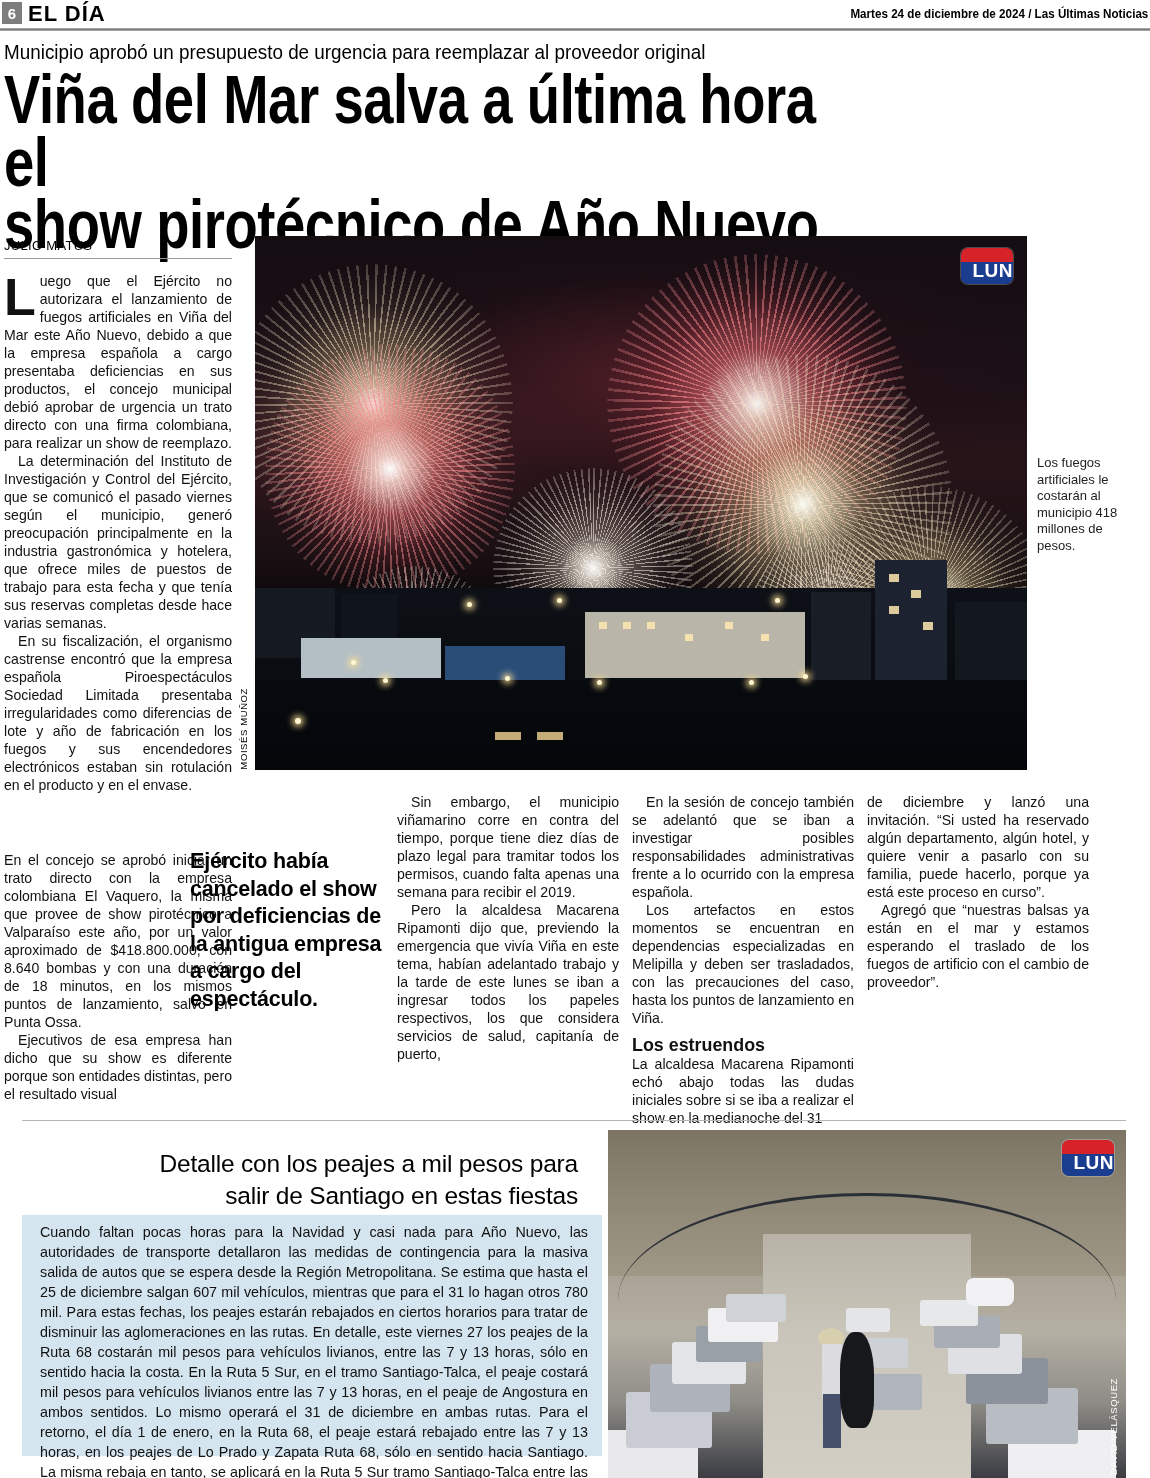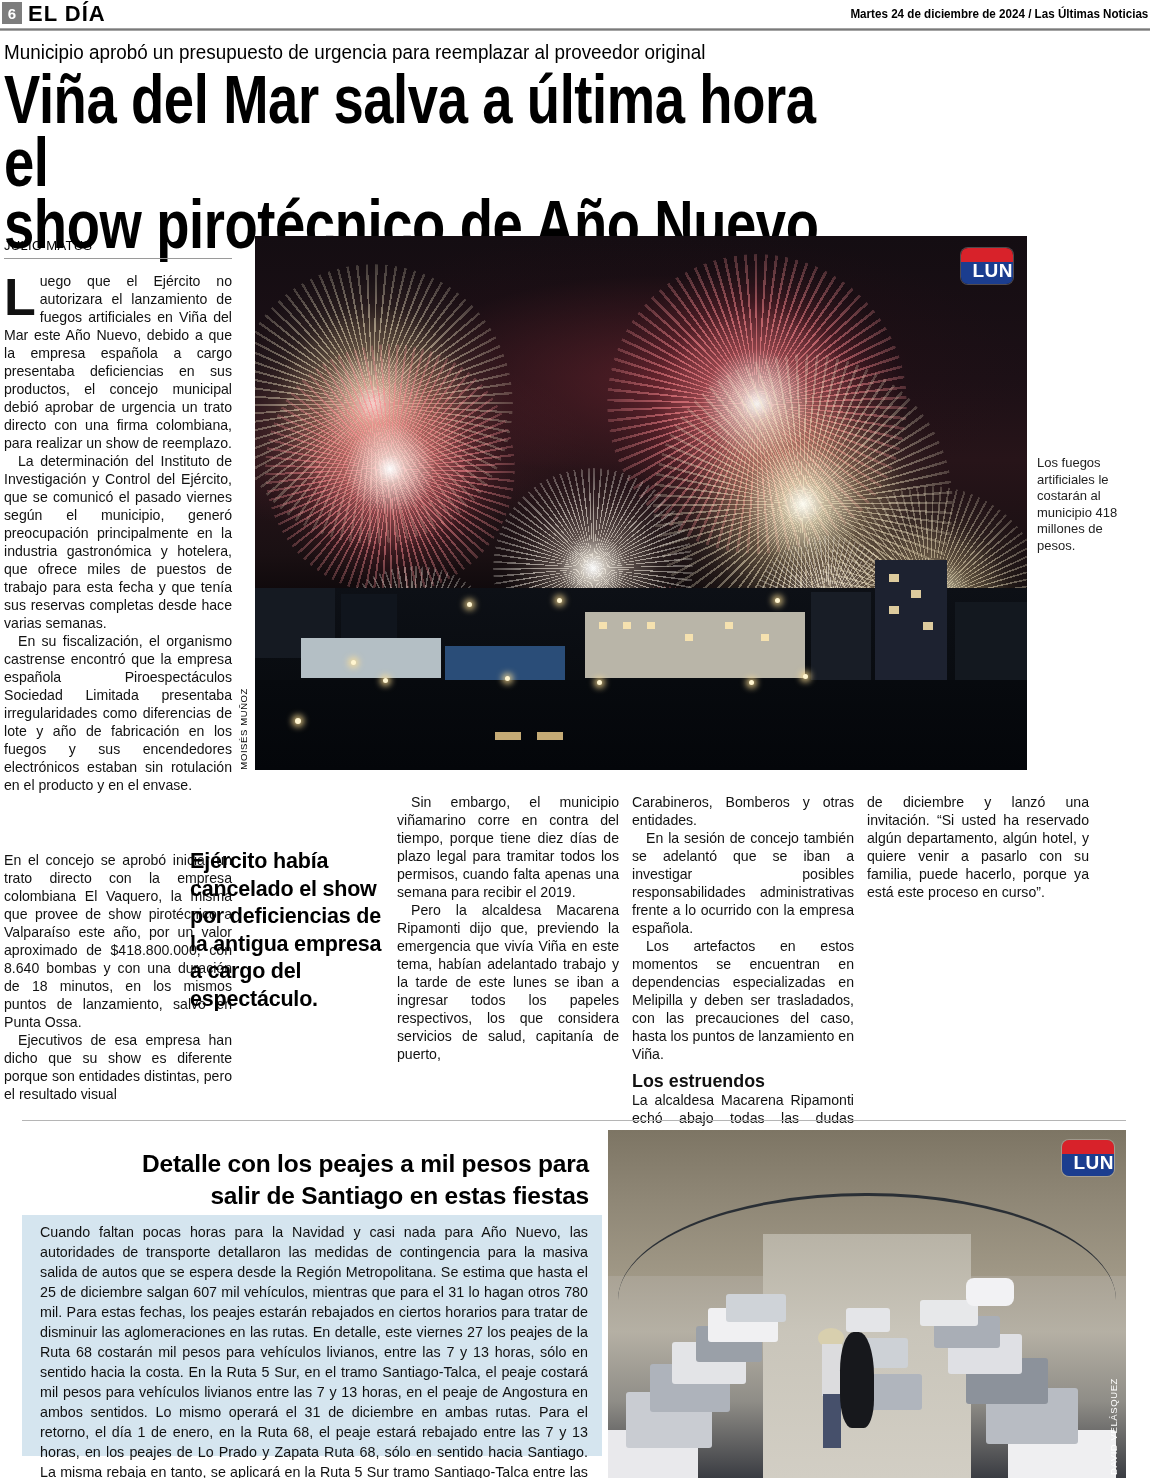--- a/index.html
+++ b/index.html
@@ -182,23 +182,23 @@
     font-family:"Liberation Sans", sans-serif;
     color:#222;
   }
 
   
   .sec-rule{
     position:absolute; left:22px; top:1120px; width:1104px; height:1px;
     background:#b5b5b5;
   }
   .bottom-headline{
-    position:absolute; left:96px; top:1148px; width:493px;
+    position:absolute; left:85px; top:1148px; width:493px;
     text-align:right;
-    font-size:24.5px; line-height:32px; font-weight:bold;
+    font-size:24.5px; line-height:32px; font-weight:normal;
     font-family:"Liberation Sans", sans-serif;
     letter-spacing:-0.2px;
     white-space:pre-line;
   }
   .bluebox{
     position:absolute; left:22px; top:1215px; width:580px; height:241px;
     background:#d5e5ef;
   }
   .bluebox-text{
     position:absolute; left:40px; top:1222px; width:548px;
@@ -320,29 +320,29 @@
 </div>
 
 <div class="pullquote">Ejército había cancelado el show por deficiencias de la antigua empresa a cargo del espectáculo.</div>
 
 <div class="col" id="col2">
   <p>Sin embargo, el municipio viñamarino corre en contra del tiempo, porque tiene diez días de plazo legal para tramitar todos los permisos, cuando falta apenas una semana para recibir el 2019.</p>
   <p>Pero la alcaldesa Macarena Ripamonti dijo que, previendo la emergencia que vivía Viña en este tema, habían adelantado trabajo y la tarde de este lunes se iban a ingresar todos los papeles respectivos, los que considera servicios de salud, capitanía de puerto,</p>
 </div>
 
 <div class="col" id="col3">
-  <p class="first">Carabineros, Bomberos y otras entidades.</p>
   <p>En la sesión de concejo también se adelantó que se iban a investigar posibles responsabilidades administrativas frente a lo ocurrido con la empresa española.</p>
   <p>Los artefactos en estos momentos se encuentran en dependencias especializadas en Melipilla y deben ser trasladados, con las precauciones del caso, hasta los puntos de lanzamiento en Viña.</p>
   <div class="subhead">Los estruendos</div>
   <p class="first">La alcaldesa Macarena Ripamonti echó abajo todas las dudas iniciales sobre si se iba a realizar el show en la medianoche del 31</p>
 </div>
 
 <div class="col" id="col4">
   <p class="first">de diciembre y lanzó una invitación. “Si usted ha reservado algún departamento, algún hotel, y quiere venir a pasarlo con su familia, puede hacerlo, porque ya está este proceso en curso”.</p>
+  <p>Agregó que “nuestras balsas ya están en el mar y estamos esperando el traslado de los fuegos de artificio con el cambio de proveedor”.</p>
 </div>
 
 <div class="sec-rule"></div>
 <div class="bottom-headline">Detalle con los peajes a mil pesos para
 salir de Santiago en estas fiestas</div>
 <div class="bluebox"></div>
 <div class="bluebox-text">Cuando faltan pocas horas para la Navidad y casi nada para Año Nuevo, las autoridades de transporte detallaron las medidas de contingencia para la masiva salida de autos que se espera desde la Región Metropolitana. Se estima que hasta el 25 de diciembre salgan 607 mil vehículos, mientras que para el 31 lo hagan otros 780 mil. Para estas fechas, los peajes estarán rebajados en ciertos horarios para tratar de disminuir las aglomeraciones en las rutas. En detalle, este viernes 27 los peajes de la Ruta 68 costarán mil pesos para vehículos livianos, entre las 7 y 13 horas, sólo en sentido hacia la costa. En la Ruta 5 Sur, en el tramo Santiago-Talca, el peaje costará mil pesos para vehículos livianos entre las 7 y 13 horas, en el peaje de Angostura en ambos sentidos. Lo mismo operará el 31 de diciembre en ambas rutas. Para el retorno, el día 1 de enero, en la Ruta 68, el peaje estará rebajado entre las 7 y 13 horas, en los peajes de Lo Prado y Zapata Ruta 68, sólo en sentido hacia Santiago. La misma rebaja en tanto, se aplicará en la Ruta 5 Sur tramo Santiago-Talca entre las 7 y 13 horas, en el peaje de Angostura, en ambos sentidos. Además, en la Ruta 5 Norte, en el tramo Santiago-Los Vilos el peaje a luca operará entre las 7 y las 13 horas, en el peaje de Las Vegas, en ambos sentidos.</div>
 
 <div class="photo-bottom">
   <div class="hill"></div>

